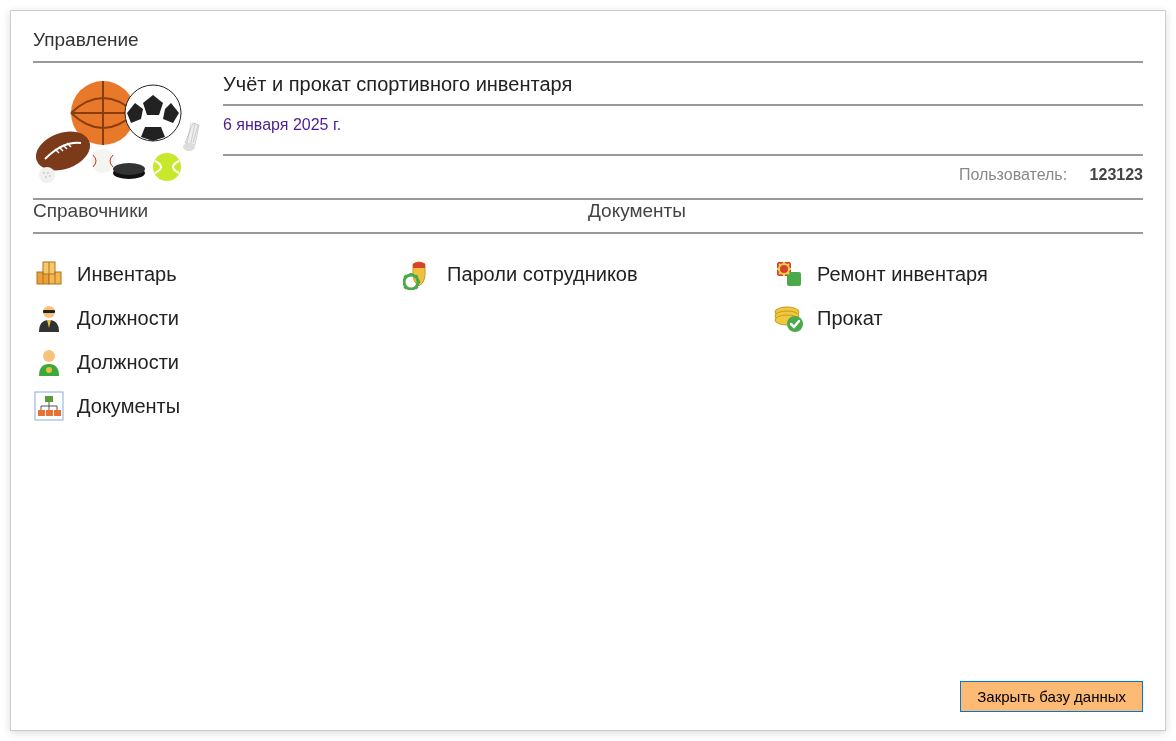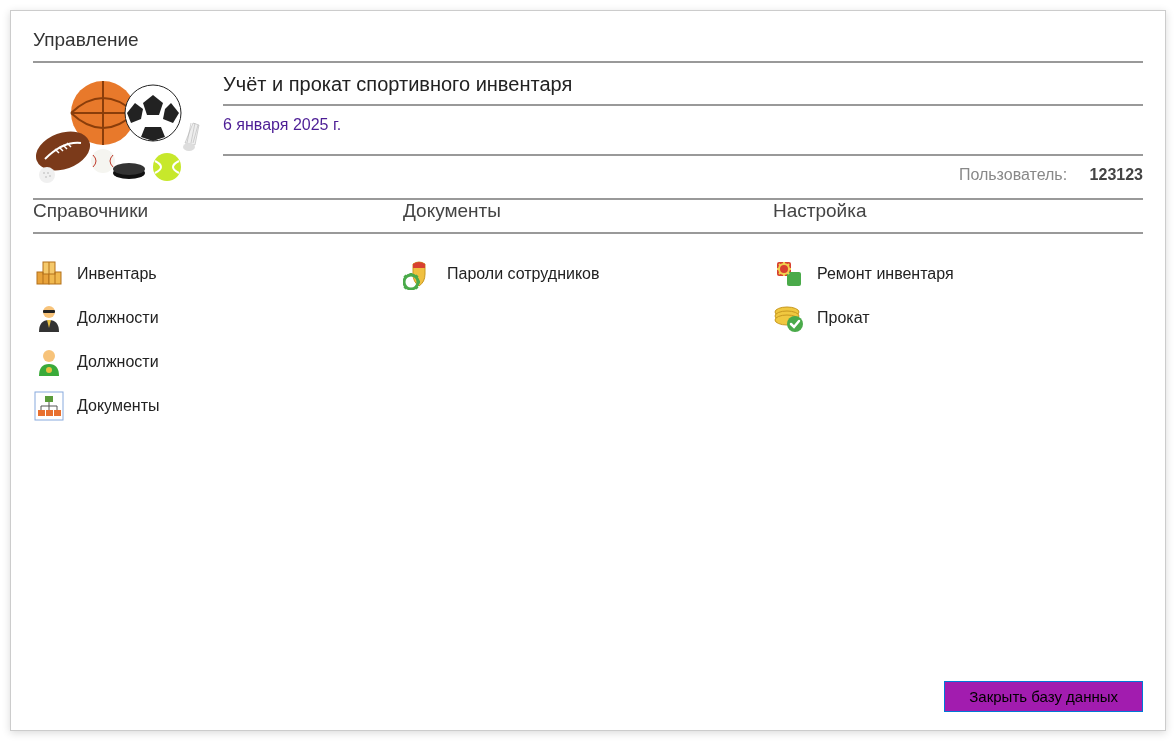--- a/index.html
+++ b/index.html
@@ -82,41 +82,41 @@
       flex: 1;
     }
     .nav-list {
       list-style: none;
     }
     .nav-item {
       display: flex;
       align-items: center;
       padding: 6px 0;
       cursor: pointer;
-      font-size: 16px;
+      font-size: 20px;
       color: #222;
       gap: 12px;
     }
     .icon {
       width: 32px;
       height: 32px;
       flex-shrink: 0;
       display: flex;
       align-items: center;
       justify-content: center;
     }
     .footer {
       display: flex;
       justify-content: flex-end;
       padding-top: 10px;
     }
     .close-btn {
-      padding: 6px 24px;
+      padding: 6px 16px;
       font-size: 15px;
-      background: #a21caf;
+      background: #fdba74;
       border: 1px solid #888;
       outline: 1px solid #0078d7;
       outline-offset: -1px;
       cursor: pointer;
     }
     .col-headers {
        display: flex;
        border-bottom: 2px solid #999;
        margin-bottom: 18px;
     }
@@ -181,21 +181,20 @@
         <span>Пользователь:</span>
         <span class="user-value">123123</span>
       </div>
     </div>
   </div>
 
   <div class="columns-wrapper">
     <div class="col-headers">
       <div class="col col-title">Справочники</div>
       <div class="col col-title">Документы</div>
-      <div class="col col-title">Настройка</div>
     </div>
 
     <div class="col-body">
 
       <div class="col">
         <ul class="nav-list">
           <li class="nav-item">
             <span class="icon">
               <svg viewBox="0 0 32 32" width="32" height="32">
                 <rect x="4" y="14" width="12" height="12" fill="#e8a23a" stroke="#b3701a"></rect>

